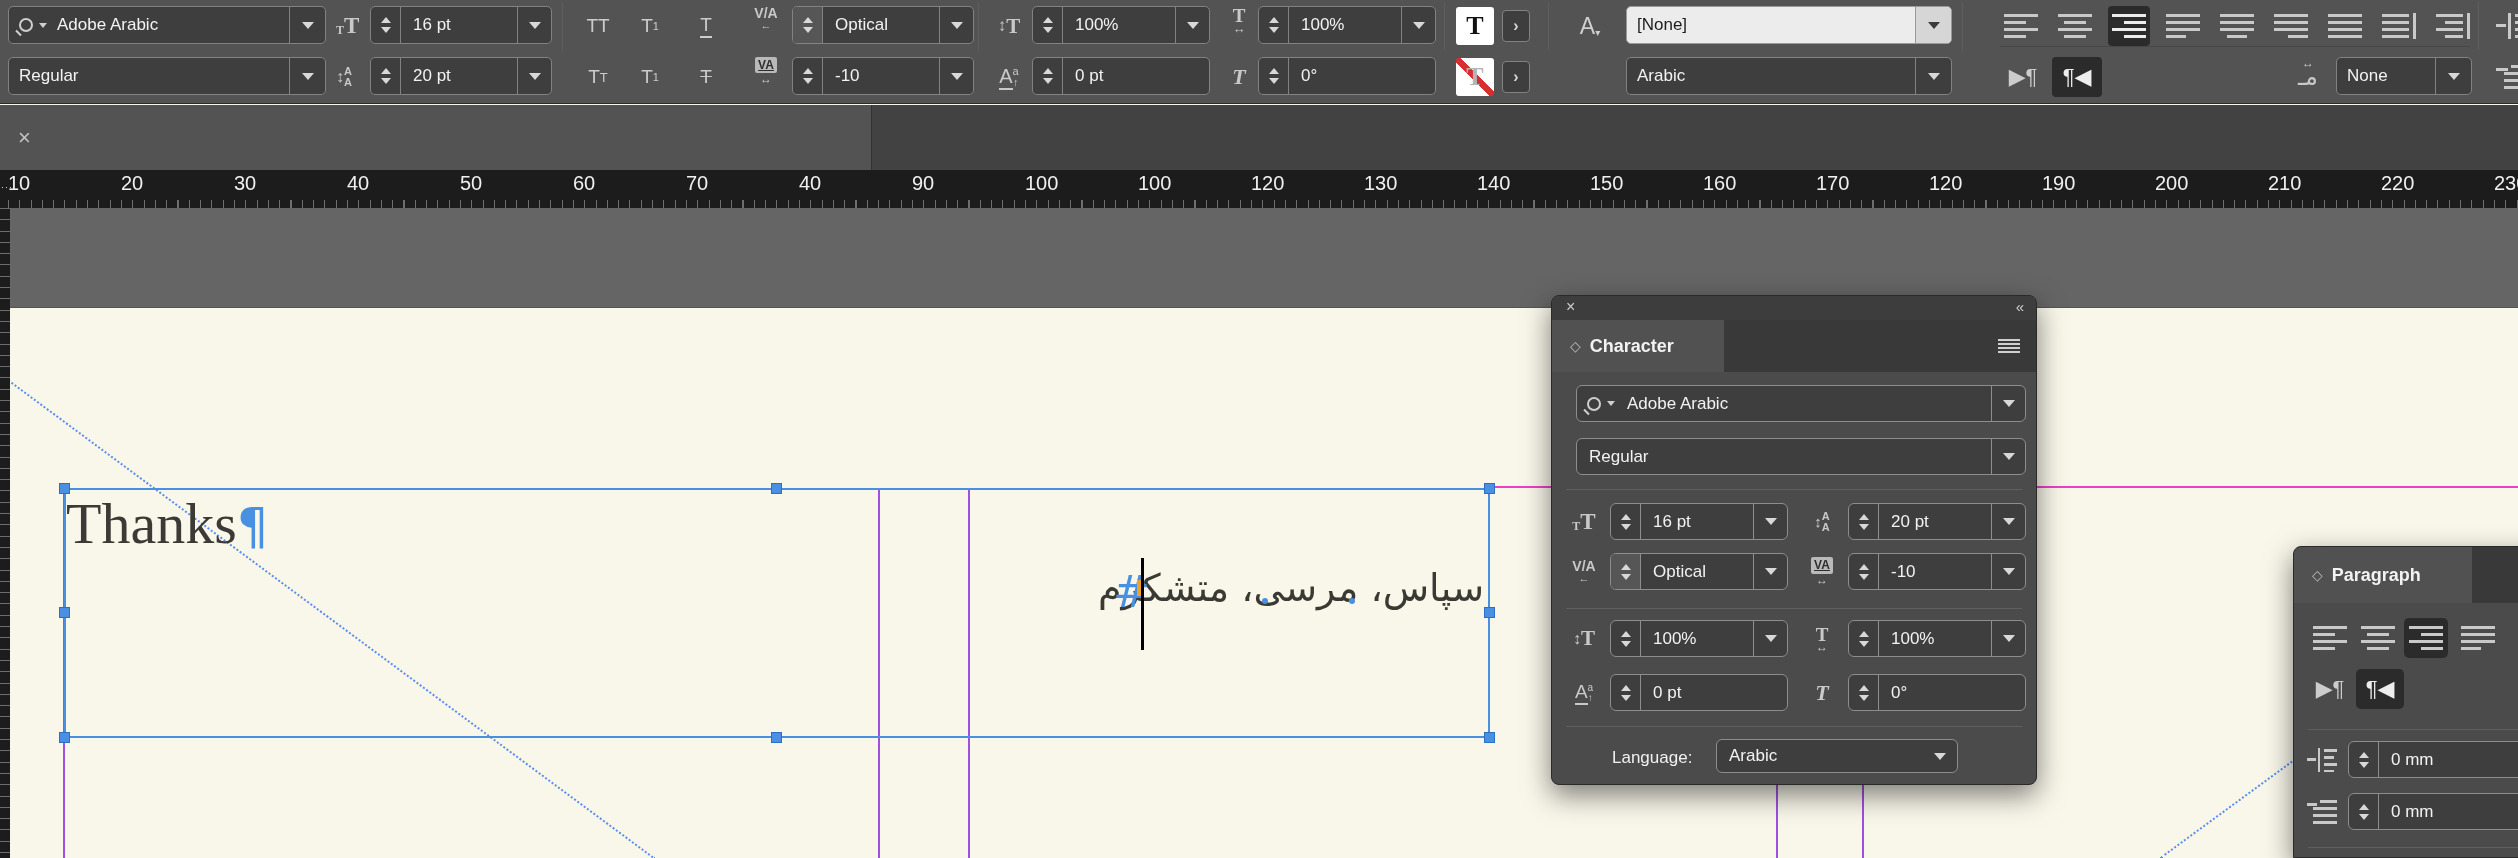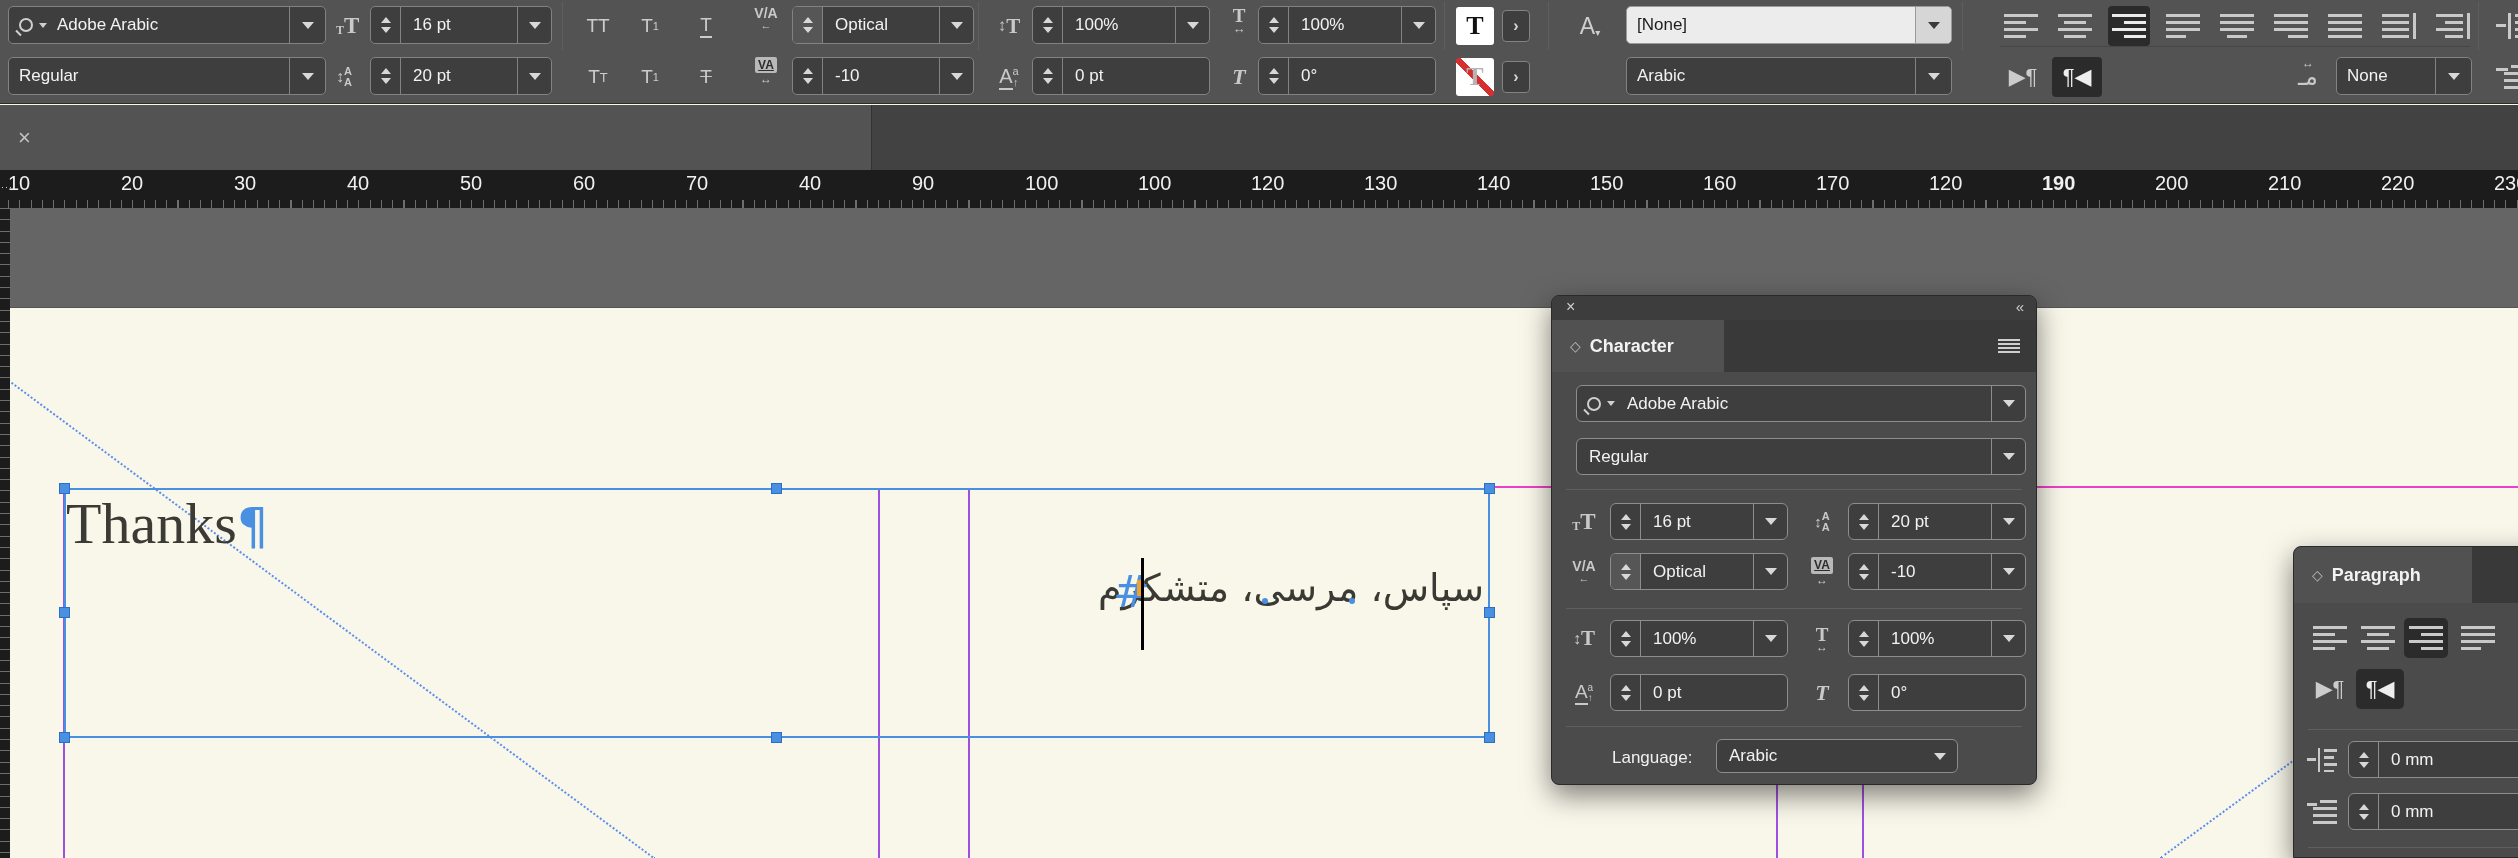--- a/index.html
+++ b/index.html
@@ -454,21 +454,21 @@
     <span class="rlabel" style="left: 912px;">90</span>
     <span class="rlabel" style="left: 1025px;">100</span>
     <span class="rlabel" style="left: 1138px;">100</span>
     <span class="rlabel" style="left: 1251px;">120</span>
     <span class="rlabel" style="left: 1364px;">130</span>
     <span class="rlabel" style="left: 1477px;">140</span>
     <span class="rlabel" style="left: 1590px;">150</span>
     <span class="rlabel" style="left: 1703px;">160</span>
     <span class="rlabel" style="left: 1816px;">170</span>
     <span class="rlabel" style="left: 1929px;">120</span>
-    <span class="rlabel" style="left: 2042px; font-weight: bold;">190</span>
+    <span class="rlabel" style="left: 2042px;">190</span>
     <span class="rlabel" style="left: 2155px;">200</span>
     <span class="rlabel" style="left: 2268px;">210</span>
     <span class="rlabel" style="left: 2381px;">220</span>
     <span class="rlabel" style="left: 2494px;">230</span>
   </div>
 <div class="vruler"></div>
 
 <div class="pasteboard"></div>
 <div class="page"></div>
 

